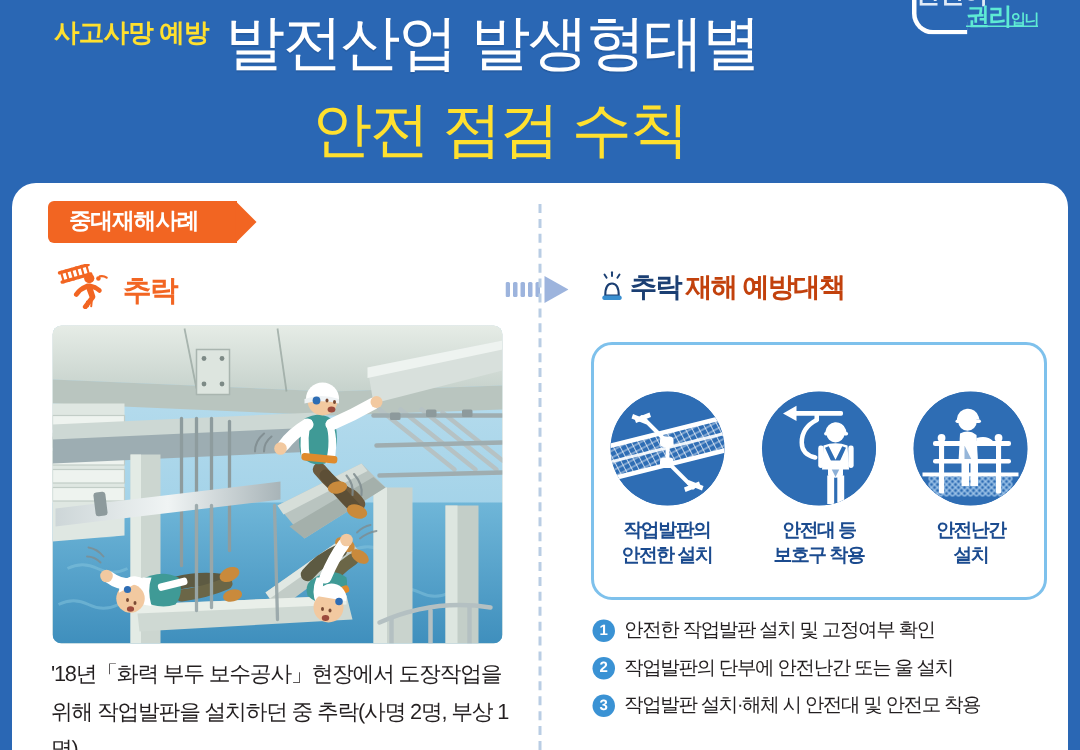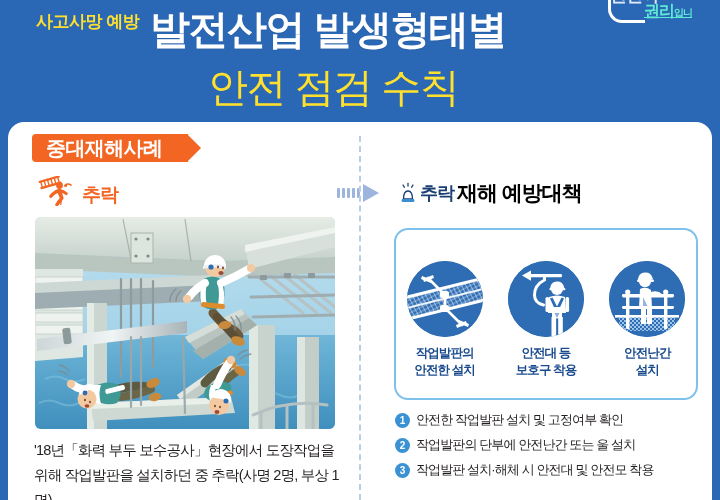--- a/index.html
+++ b/index.html
@@ -40,21 +40,21 @@
     font-weight: bold;
     color: #ffe02e;
     letter-spacing: -0.5px;
     white-space: nowrap;
   }
   #title-main {
     position: absolute;
     left: 150px; top: 6px;
     font-size: 40px;
     line-height: 46px;
-    font-weight: bold;
+    font-weight: normal;
     color: #ffffff;
     letter-spacing: -1.5px;
     white-space: nowrap;
     text-shadow: 0 1px 0 rgba(0,0,0,0.08);
   }
   #title-sub {
     position: absolute;
     left: 208px; top: 64px;
     font-size: 40px;
     line-height: 46px;
@@ -133,21 +133,21 @@
     width: 351px; height: 378px;
   }
 
   #case-badge {
     position: absolute;
     left: 24px; top: 12px;
     height: 28px;
     padding: 0 26px 0 14px;
     background: #f26522;
     color: #ffffff;
-    font-size: 20px;
+    font-size: 15px;
     font-weight: bold;
     letter-spacing: -0.6px;
     line-height: 28px;
     border-radius: 4px 0 0 4px;
     white-space: nowrap;
   }
   #case-badge::after {
     content: "";
     position: absolute;
     right: -13px; top: 0;
@@ -219,23 +219,23 @@
     white-space: nowrap;
   }
   #prev-title .siren { width: 18px; height: 22px; display:block; }
   #prev-title .t1 {
     font-size: 18px;
     font-weight: bold;
     color: #1b3f73;
     letter-spacing: -1px;
   }
   #prev-title .t2 {
-    font-size: 21px;
-    font-weight: bold;
-    color: #000000;
+    font-size: 18px;
+    font-weight: bold;
+    color: #c2410c;
     letter-spacing: -1px;
   }
 
   #icon-box {
     position: absolute;
     left: 35px; top: 106px;
     width: 304px; height: 172px;
     border: 2px solid #7ec1ec;
     border-radius: 14px;
     box-sizing: border-box;

